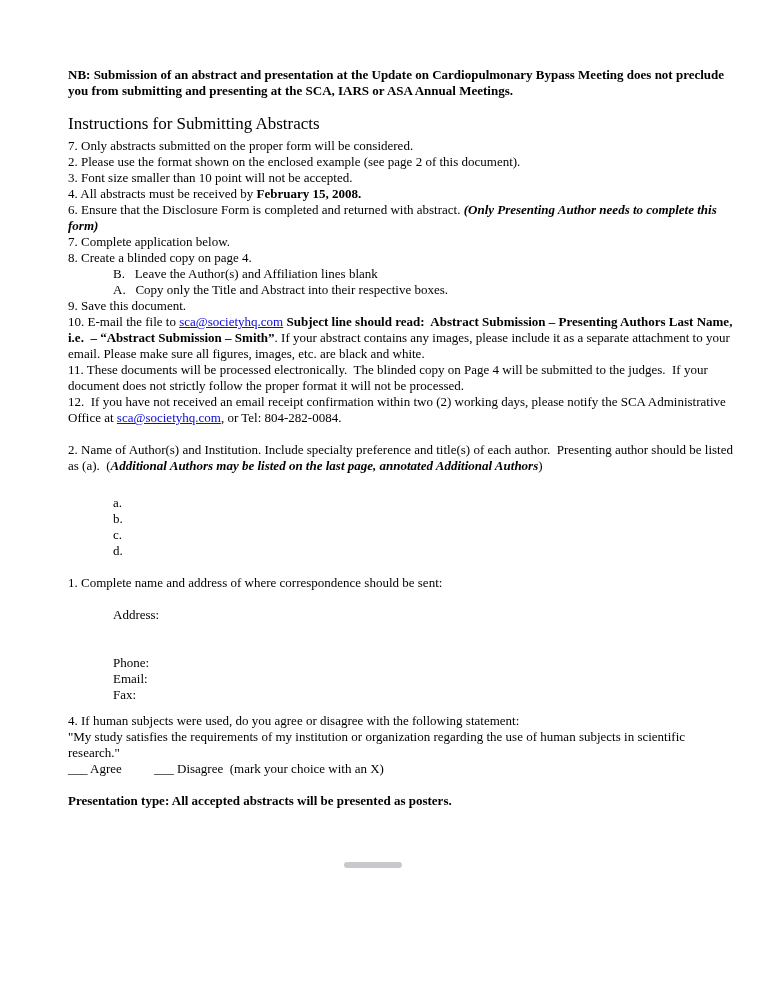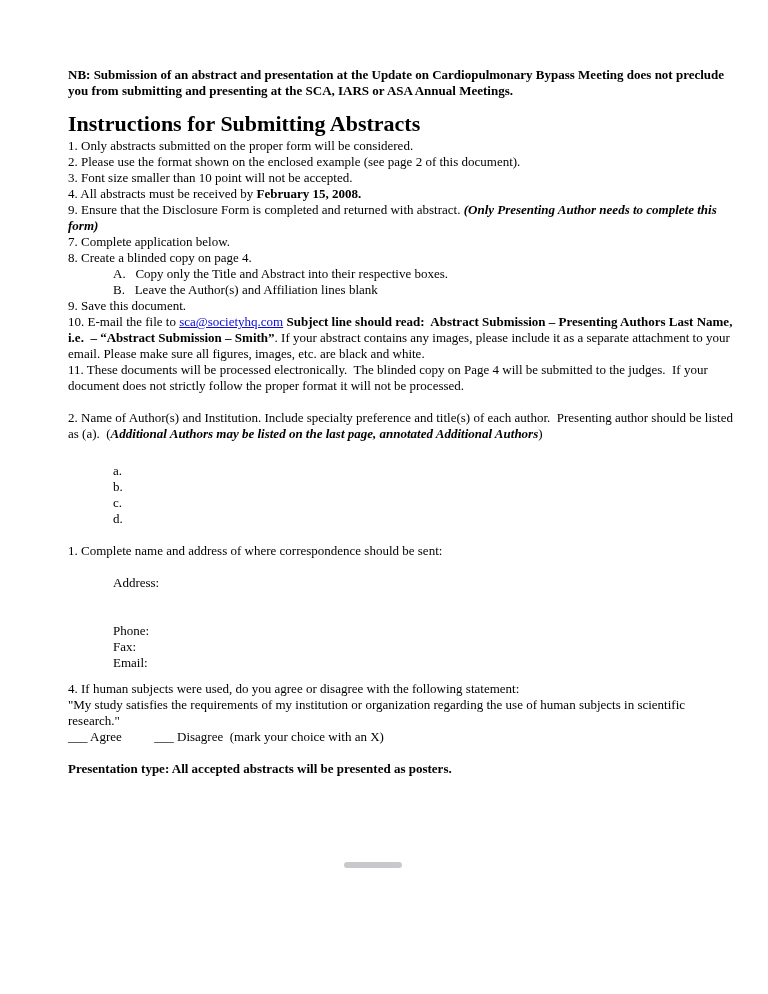--- a/index.html
+++ b/index.html
@@ -9,21 +9,21 @@
     background:#ffffff;
     font-family:"Liberation Serif", serif;
     font-size:13px;line-height:16px;color:#000;
     overflow:hidden;
     padding-left:32px;
   }
   .content{position:absolute;left:68px;right:64px;top:67px;}
   p{margin:0;white-space:pre-wrap;}
   .bold{font-weight:700;}
   .bolditalic{font-weight:700;font-style:italic;}
-  .h1{font-size:22px;line-height:20px;font-weight:700;margin:9px 0 4px 0;white-space:pre-wrap;}
+  .h1{font-size:17px;line-height:20px;font-weight:400;margin:9px 0 4px 0;white-space:pre-wrap;}
   .h2{font-size:17px;line-height:20px;font-weight:700;margin:15px 0 13px 0;white-space:pre-wrap;}
   .indent{margin-left:45px;}
   a.link{color:#0909d9;text-decoration:underline;cursor:pointer;text-align:right;}
   .sp6{height:6px;}
   .sp10{height:10px;}
   .sp16{height:16px;}
   .sp21{height:21px;}
   .sp32{height:32px;}
   .hscroll-thumb{
     position:absolute;left:344px;bottom:4px;
@@ -36,32 +36,33 @@
 
 <div class="page">
   <div class="content">
 
     <p class="bold">NB: Submission of an abstract and presentation at the Update on Cardiopulmonary Bypass Meeting does not preclude you from submitting and presenting at the SCA, IARS or ASA Annual Meetings.</p>
 
     <div class="sp6"></div>
 
     <p class="h1">Instructions for Submitting Abstracts</p>
 
-    <p>1. Only abstracts submitted on the proper form will be considered.</p>
+    <p>7. Only abstracts submitted on the proper form will be considered.</p>
     <p>2. Please use the format shown on the enclosed example (see page 2 of this document).</p>
     <p>3. Font size smaller than 10 point will not be accepted.</p>
     <p><span>4. All abstracts must be received by </span><span class="bold">February 15, 2008.</span></p>
-    <p><span>9. Ensure that the Disclosure Form is completed and returned with abstract. </span><span class="bolditalic">(Only Presenting Author needs to complete this form)</span></p>
+    <p><span>6. Ensure that the Disclosure Form is completed and returned with abstract. </span><span class="bolditalic">(Only Presenting Author needs to complete this form)</span></p>
     <p>7. Complete application below.</p>
     <p>8. Create a blinded copy on page 4.</p>
+    <p class="indent">B.   Leave the Author(s) and Affiliation lines blank</p>
     <p class="indent">A.   Copy only the Title and Abstract into their respective boxes.</p>
-    <p class="indent">B.   Leave the Author(s) and Affiliation lines blank</p>
     <p>9. Save this document.</p>
     <p><span>10. E-mail the file to </span><a class="link" href="#">sca@societyhq.com</a><span class="bold"> Subject line should read:  Abstract Submission – Presenting Authors Last Name, i.e.  – “Abstract Submission – Smith”</span><span>. If your abstract contains any images, please include it as a separate attachment to your email. Please make sure all figures, images, etc. are black and white.</span></p>
     <p>11. These documents will be processed electronically.  The blinded copy on Page 4 will be submitted to the judges.  If your document does not strictly follow the proper format it will not be processed.</p>
+    <p><span>12.  If you have not received an email receipt confirmation within two (2) working days, please notify the SCA Administrative Office at </span><a class="link" href="#">sca@societyhq.com</a><span>, or Tel: 804-282-0084.</span></p>
 
 
 
     <div class="sp16"></div>
 
     <p><span>2. Name of Author(s) and Institution. Include specialty preference and title(s) of each author.  Presenting author should be listed as (a).  (</span><span class="bolditalic">Additional Authors may be listed on the last page, annotated Additional Authors</span><span>)</span></p>
 
     <div class="sp21"></div>
 
     <p class="indent">a.</p>
@@ -73,22 +74,22 @@
 
     <p>1. Complete name and address of where correspondence should be sent:</p>
 
     <div class="sp16"></div>
 
     <p class="indent">Address:</p>
 
     <div class="sp32"></div>
 
     <p class="indent">Phone:</p>
+    <p class="indent">Email:</p>
     <p class="indent">Fax:</p>
-    <p class="indent">Email:</p>
 
     <div class="sp10"></div>
 
     <p>4. If human subjects were used, do you agree or disagree with the following statement:</p>
     <p>"My study satisfies the requirements of my institution or organization regarding the use of human subjects in scientific research."</p>
     <p>___ Agree          ___ Disagree  (mark your choice with an X)</p>
 
     <div class="sp16"></div>
 
     <p class="bold">Presentation type: All accepted abstracts will be presented as posters.</p>

